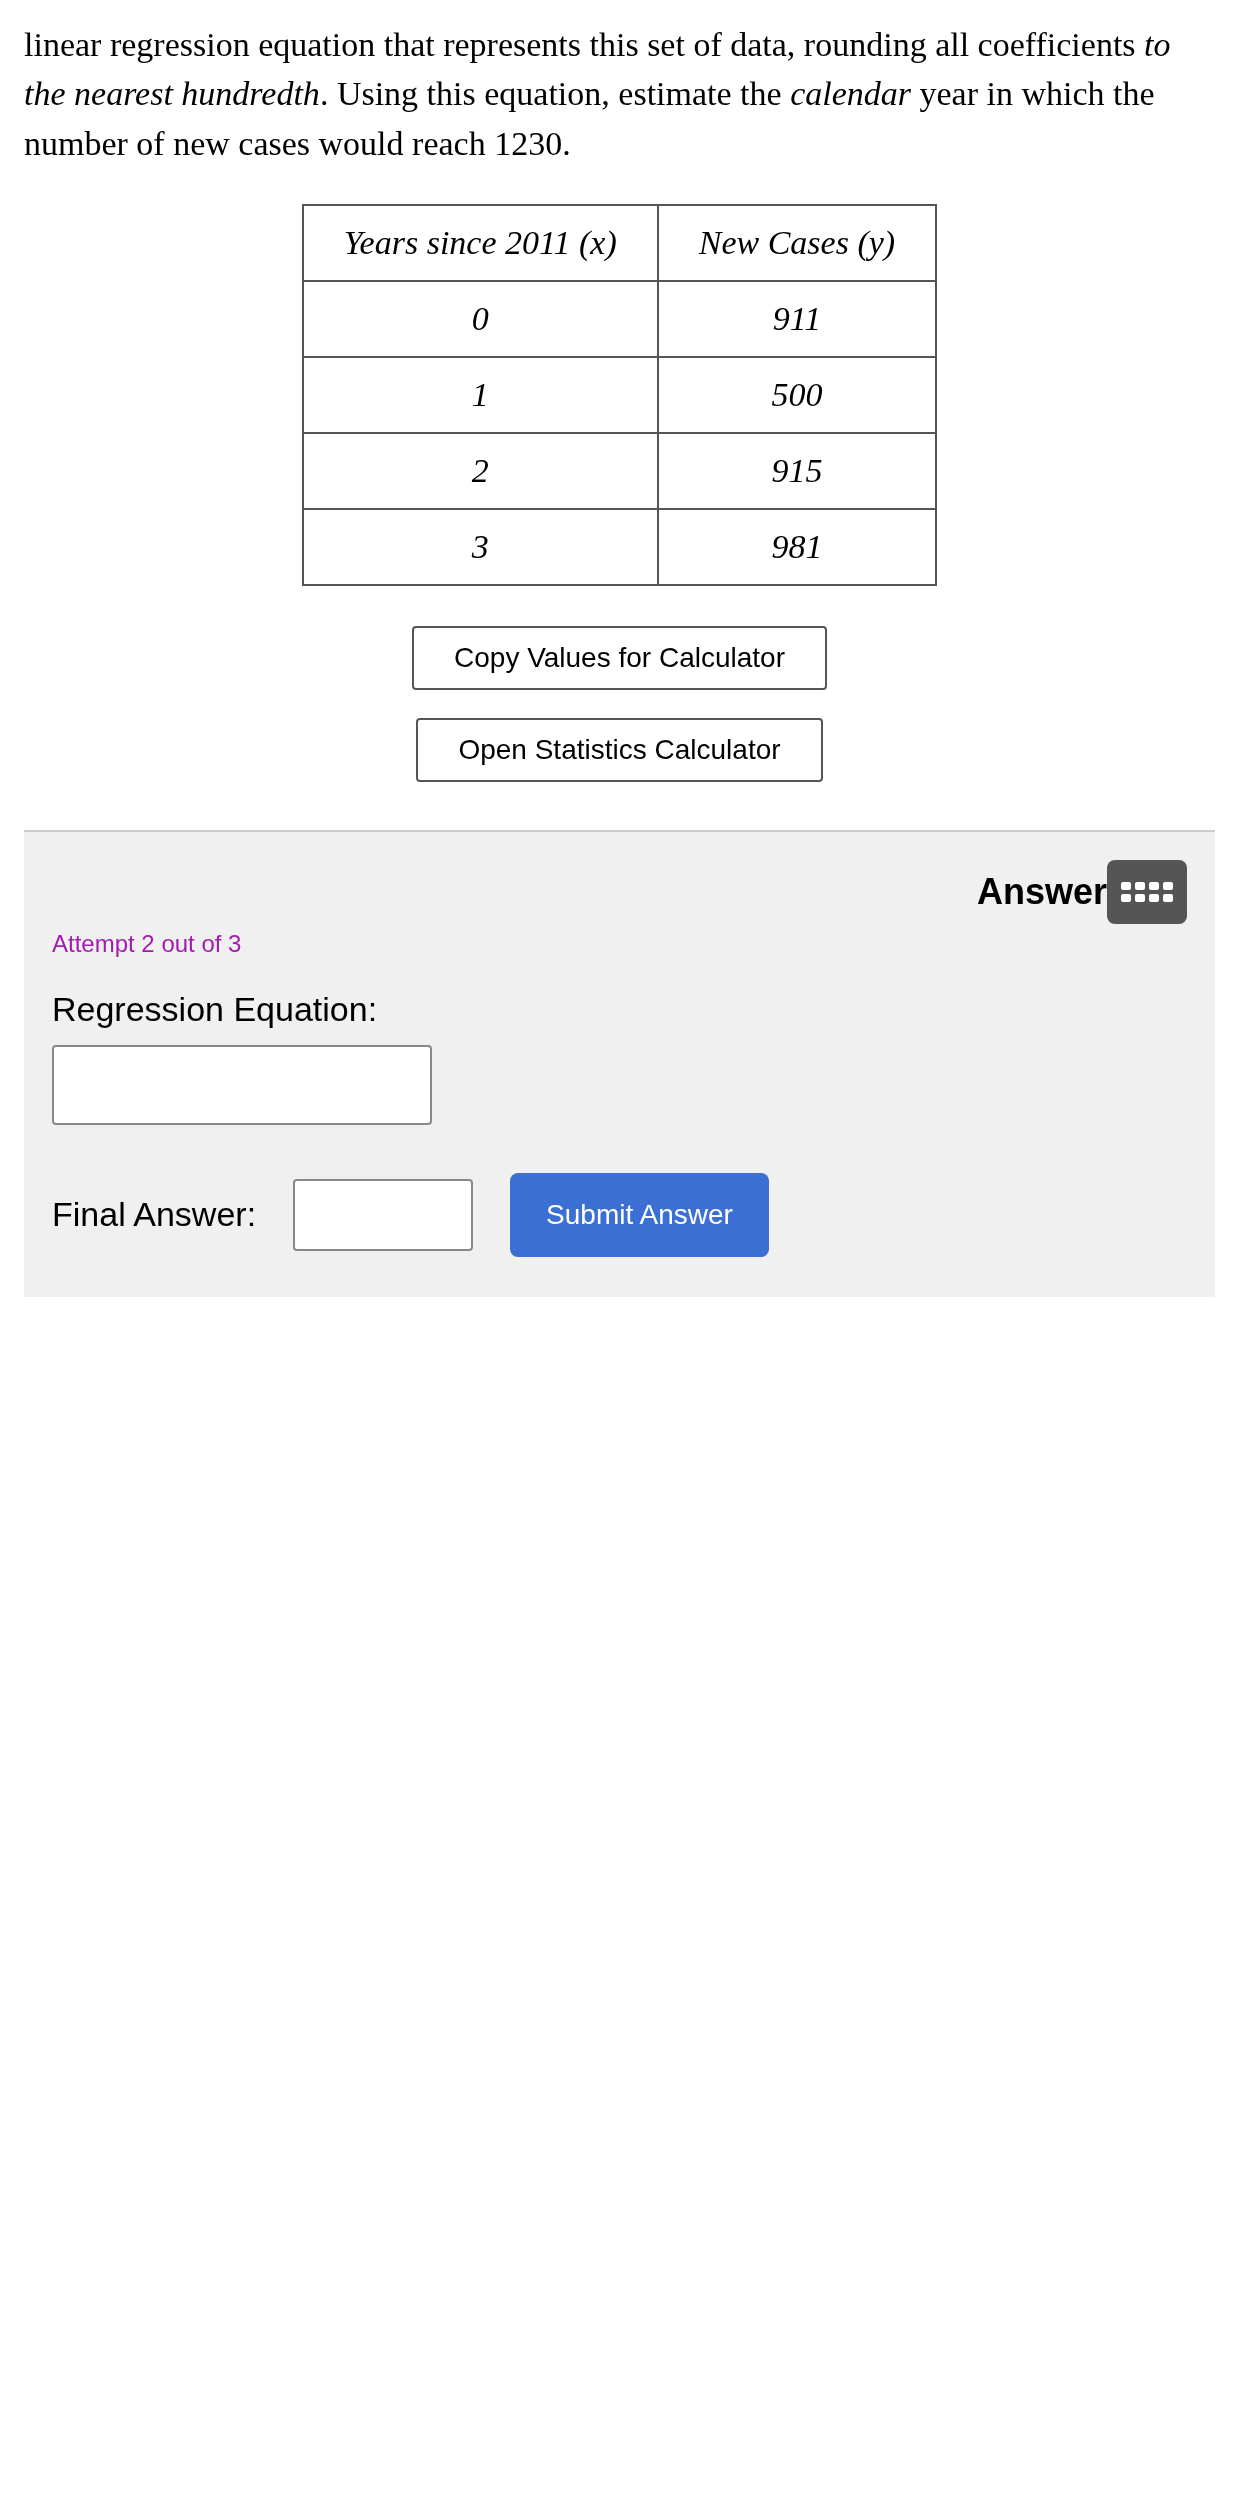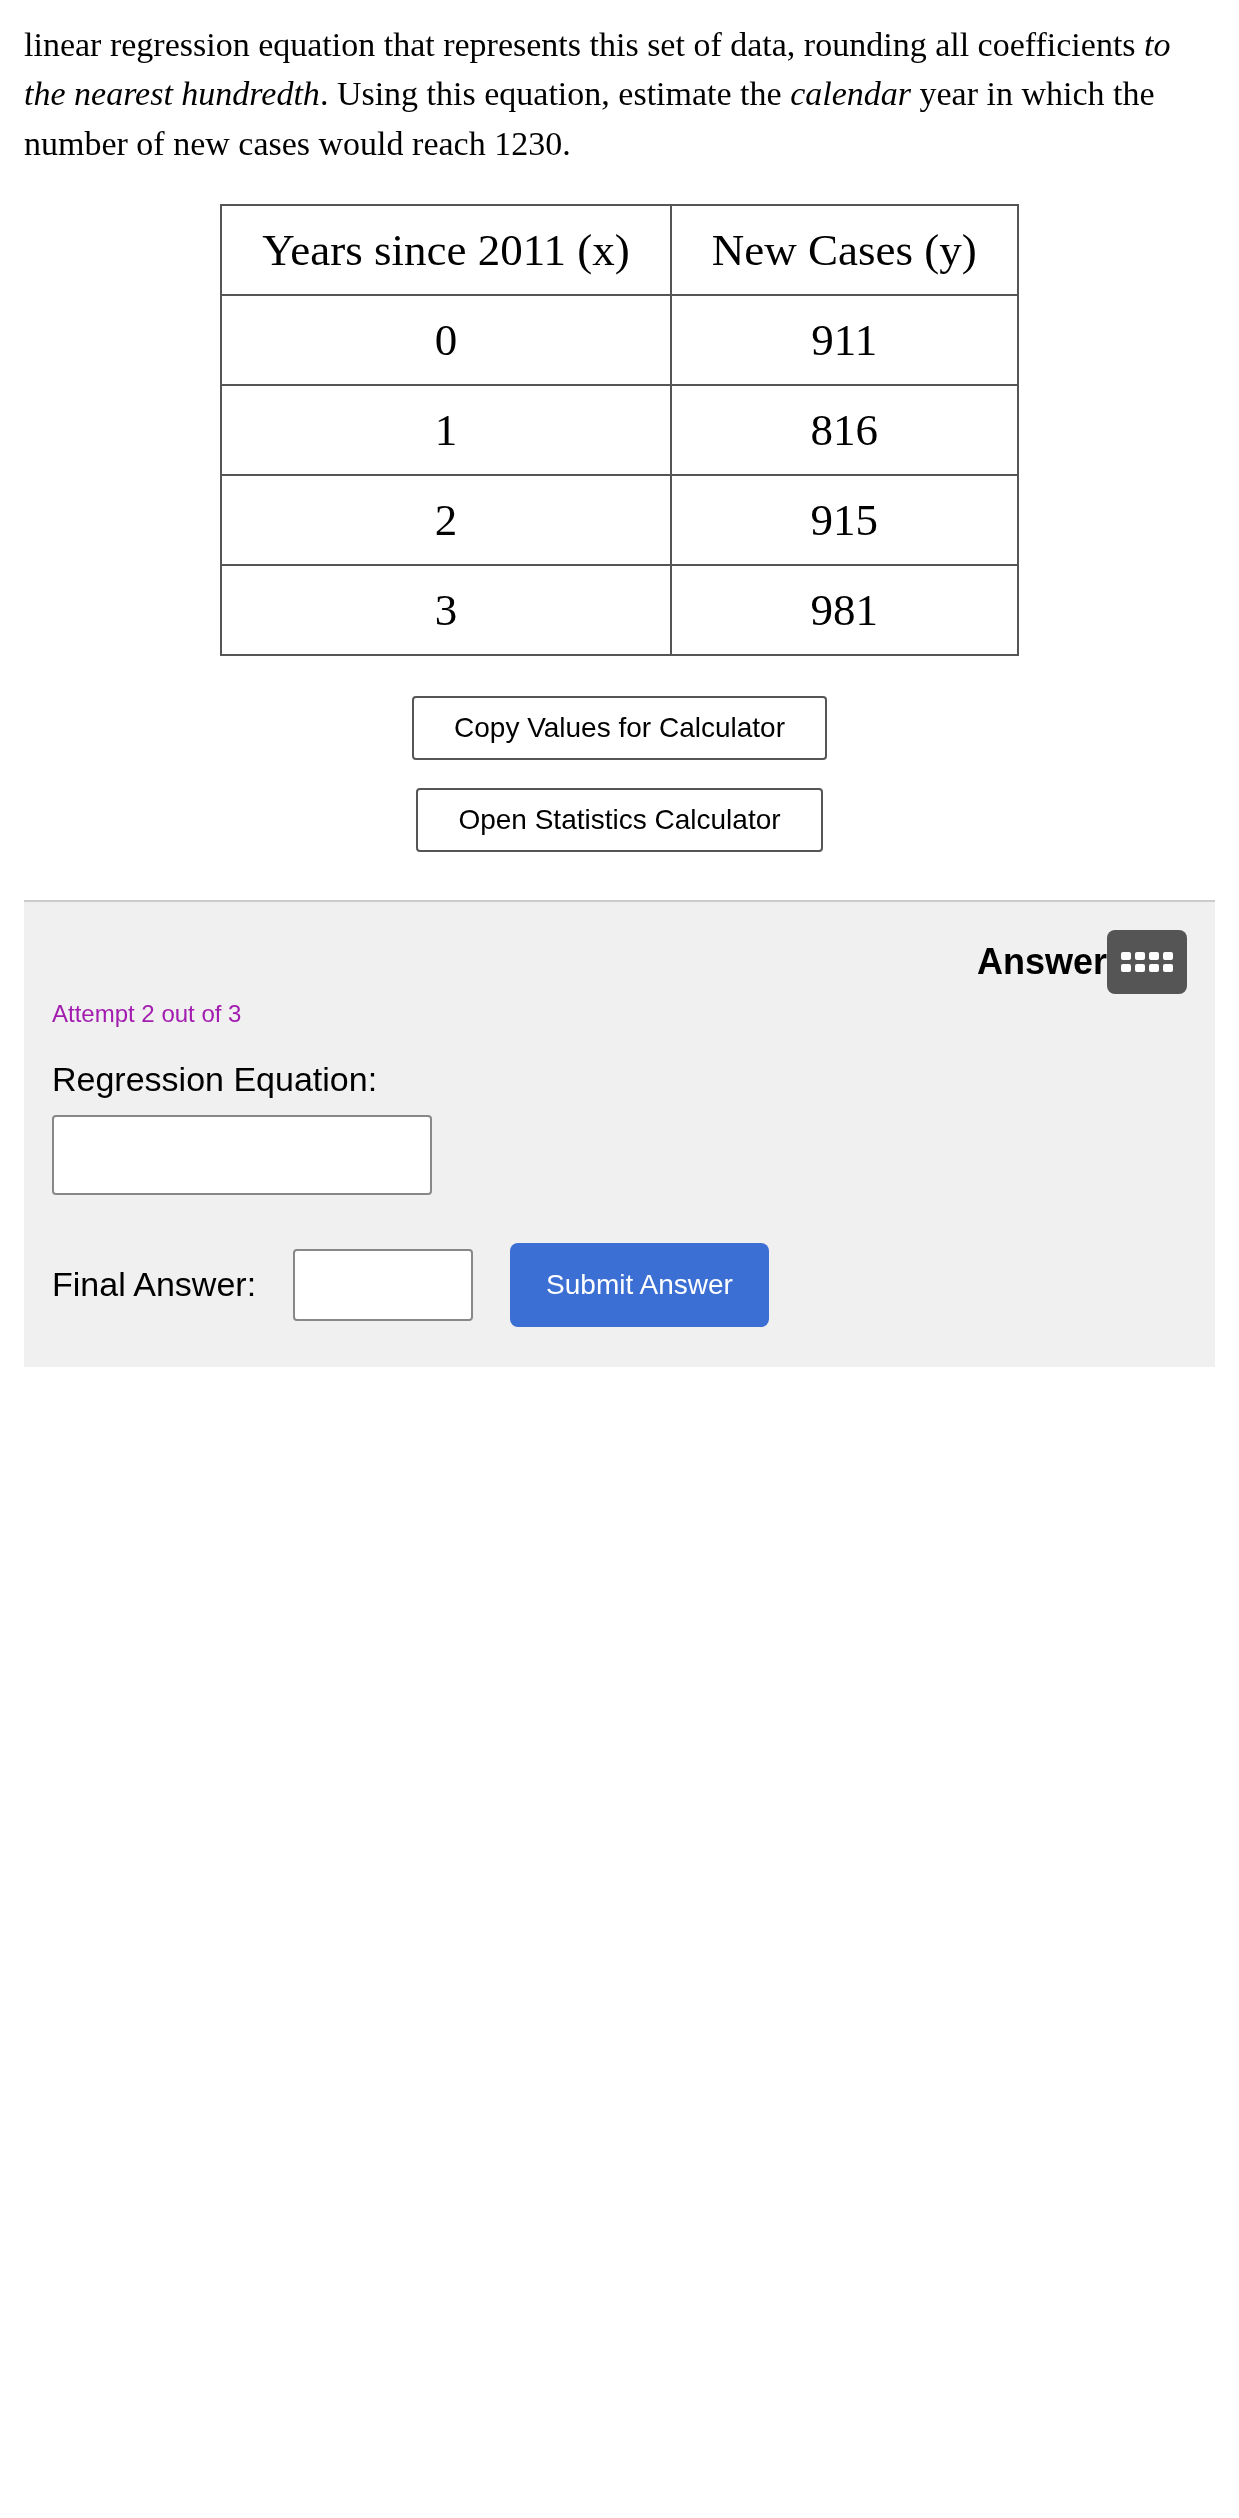--- a/index.html
+++ b/index.html
@@ -34,21 +34,22 @@
     }
 
     .table-container {
       display: flex;
       justify-content: center;
       margin-bottom: 40px;
     }
 
     table {
       border-collapse: collapse;
-      font-size: 45px;
+      font-size: 34px;
+      font-style: italic;
     }
 
     table th, table td {
       border: 2px solid #555;
       padding: 18px 40px;
       text-align: center;
     }
 
     table th {
       font-weight: normal;
@@ -203,21 +204,21 @@
           <th>New Cases (y)</th>
         </tr>
       </thead>
       <tbody id="table-body">
       <tr>
             <td>0</td>
             <td>911</td>
           </tr>
           <tr>
             <td>1</td>
-            <td>816</td>
+            <td>500</td>
           </tr>
           <tr>
             <td>2</td>
             <td>915</td>
           </tr>
           <tr>
             <td>3</td>
             <td>981</td>
           </tr>
         </tbody>

